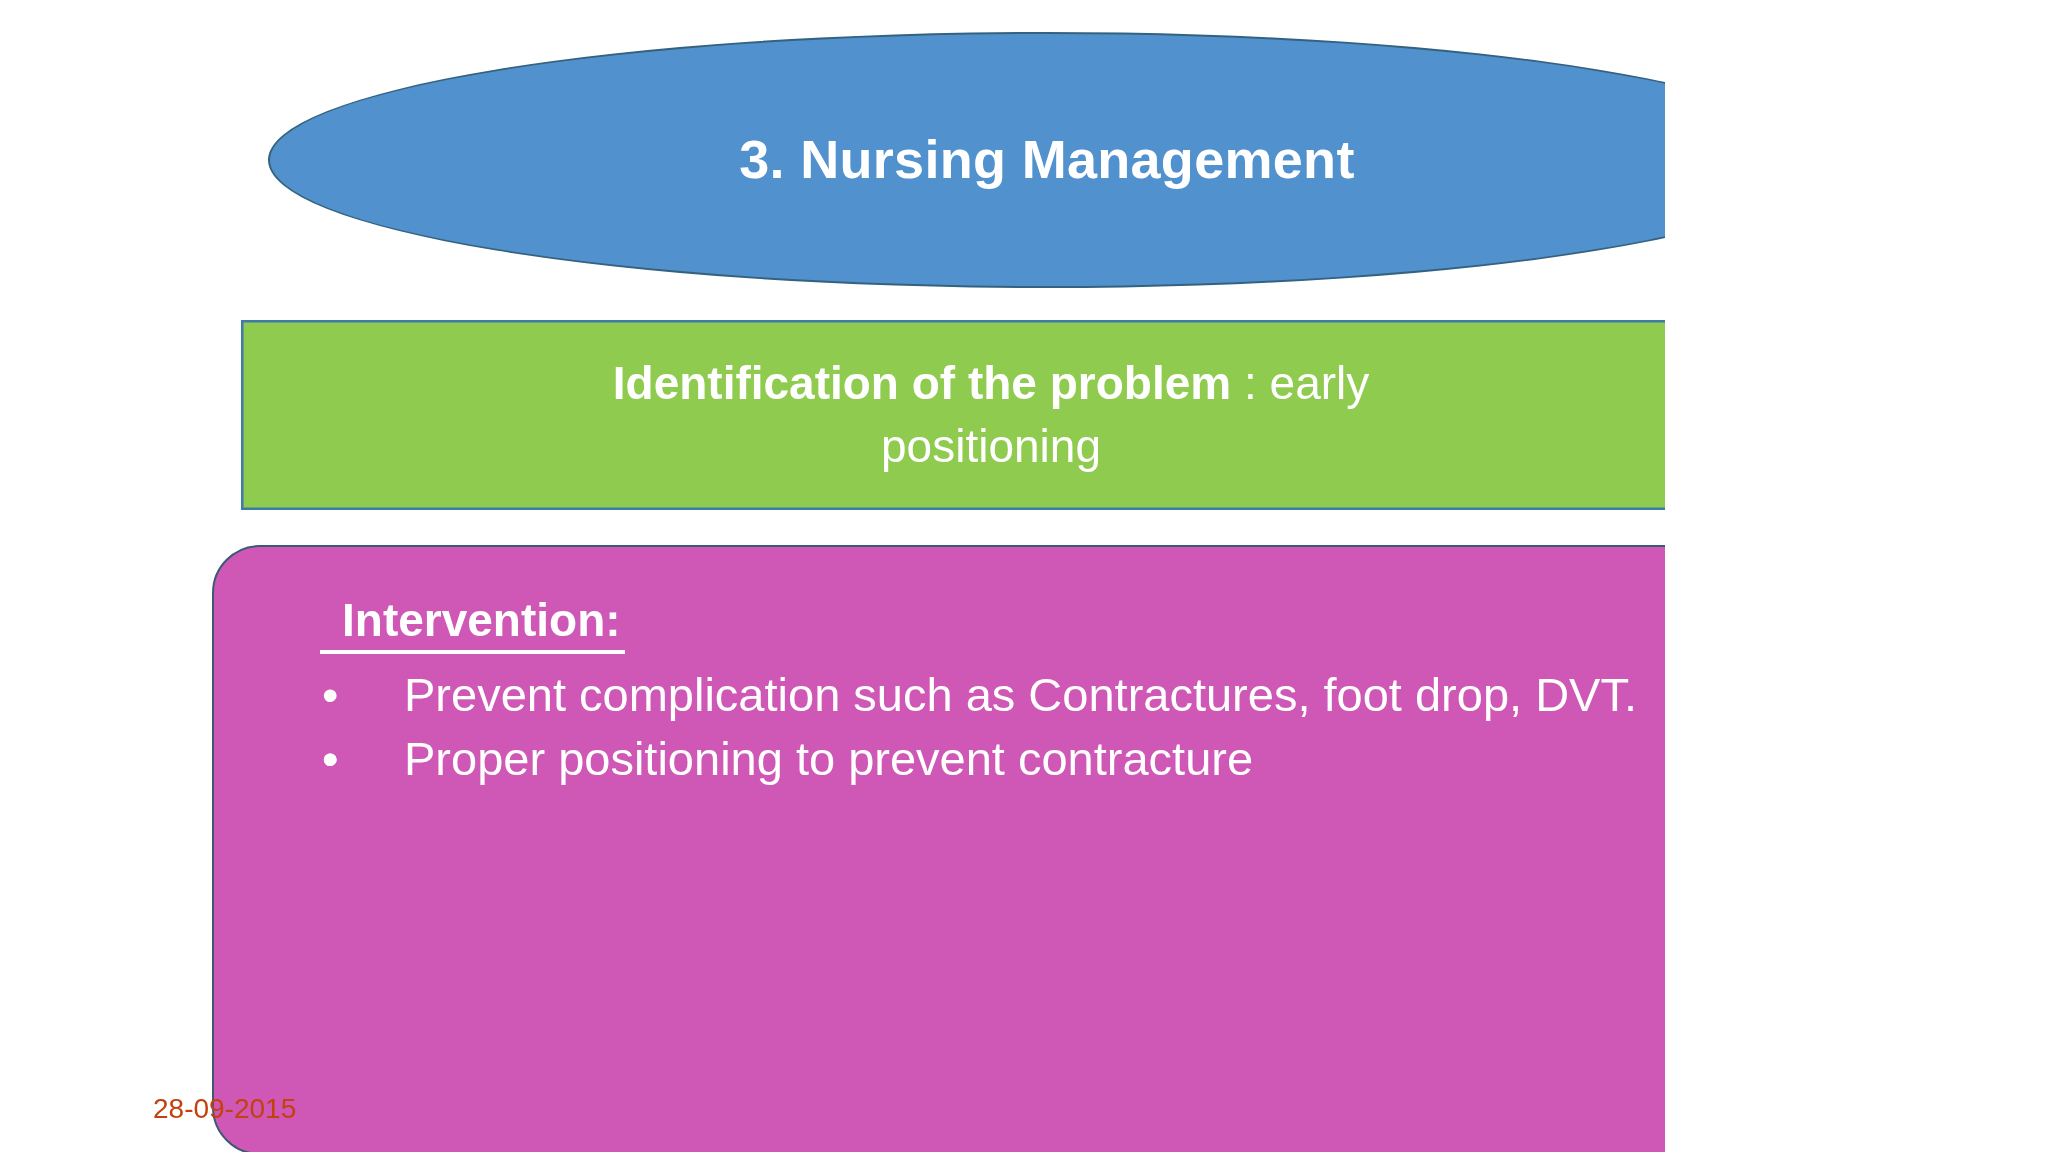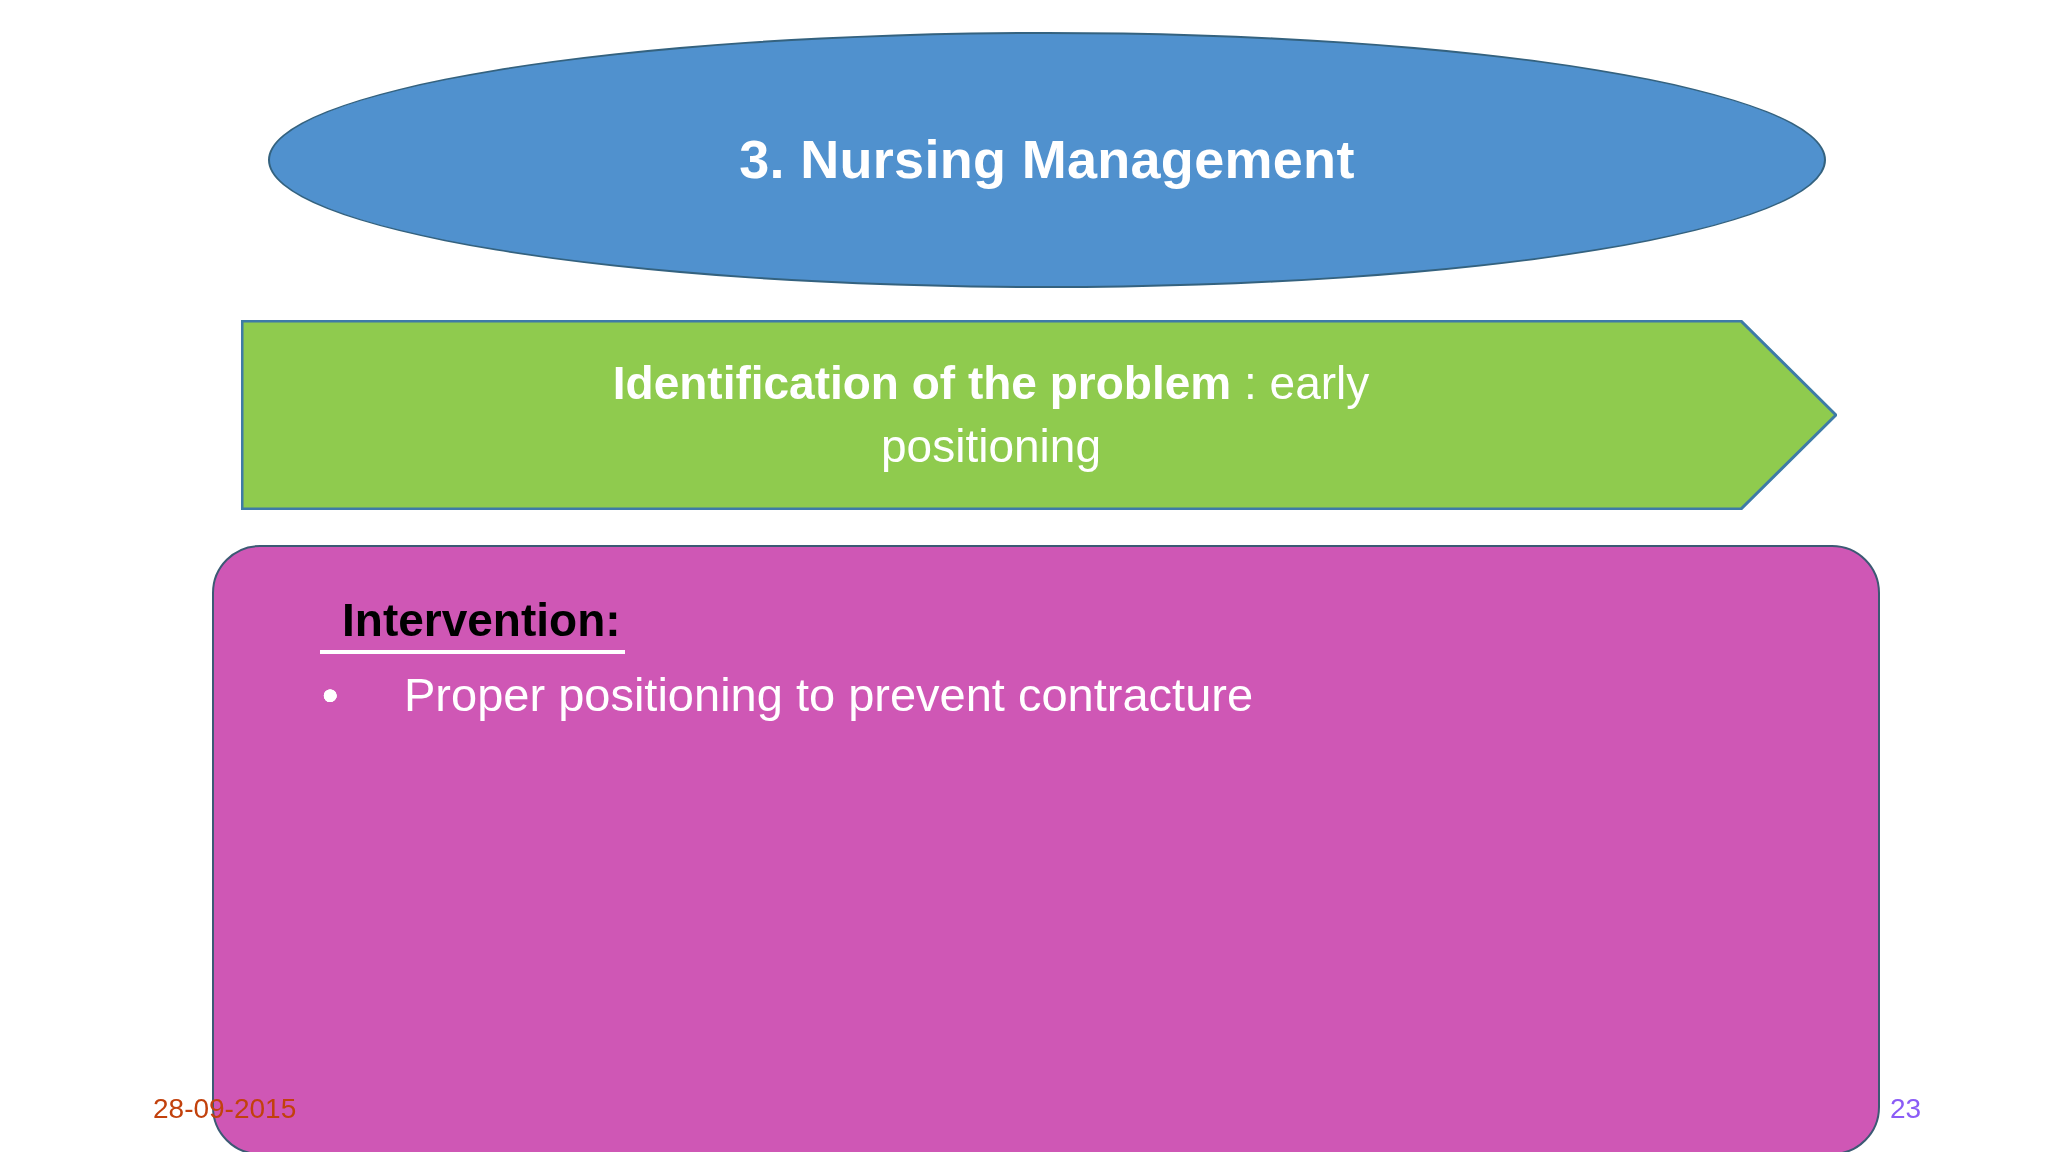--- a/index.html
+++ b/index.html
@@ -11,21 +11,21 @@
     width: 2048px;
     height: 1152px;
     overflow: hidden;
     font-family: "Liberation Sans", sans-serif;
     position: relative;
   }
 
   #slide {
     position: absolute;
     left: 0; top: 0;
-    width: 2048px;
+    width: 1665px;
     height: 1152px;
     background: #ffffff;
     overflow: hidden;
   }
 
   
   .ellipse-shape {
     position: absolute;
     left: 268px;
     top: 32px;
@@ -92,21 +92,21 @@
     width: 1668px;
     height: 610px;
     background: #CF57B5;
     border: 2px solid #3C5A74;
     border-radius: 48px;
     box-sizing: border-box;
     padding: 48px 40px 0 60px;
     overflow: hidden;
   }
   .intervention-heading {
-    color: #000000;
+    color: #ffffff;
     font-size: 46px;
     font-weight: bold;
     margin: 0 0 4px 46px;
     display: inline-block;
     border-bottom: 4px solid #ffffff;
     padding: 0 4px 4px 22px;
     line-height: 1.1;
   }
   .bullet-list {
     list-style: none;
@@ -173,20 +173,21 @@
   </div>
 
   <div class="footer-date">28-09-2015</div>
 
   <div class="body-card">
     <div class="intervention-heading">Intervention:</div>
 
     <ul class="bullet-list">
       <li class="bullet-item">
         <span class="bullet-dot">•</span>
+        <span>Prevent complication such as Contractures, foot drop, DVT.</span>
       </li>
       <li class="bullet-item">
         <span class="bullet-dot">•</span>
       </li>
       <li class="bullet-item">
         <span class="bullet-dot">•</span>
         <span>Proper positioning to prevent contracture</span>
       </li>
     </ul>
   </div>

